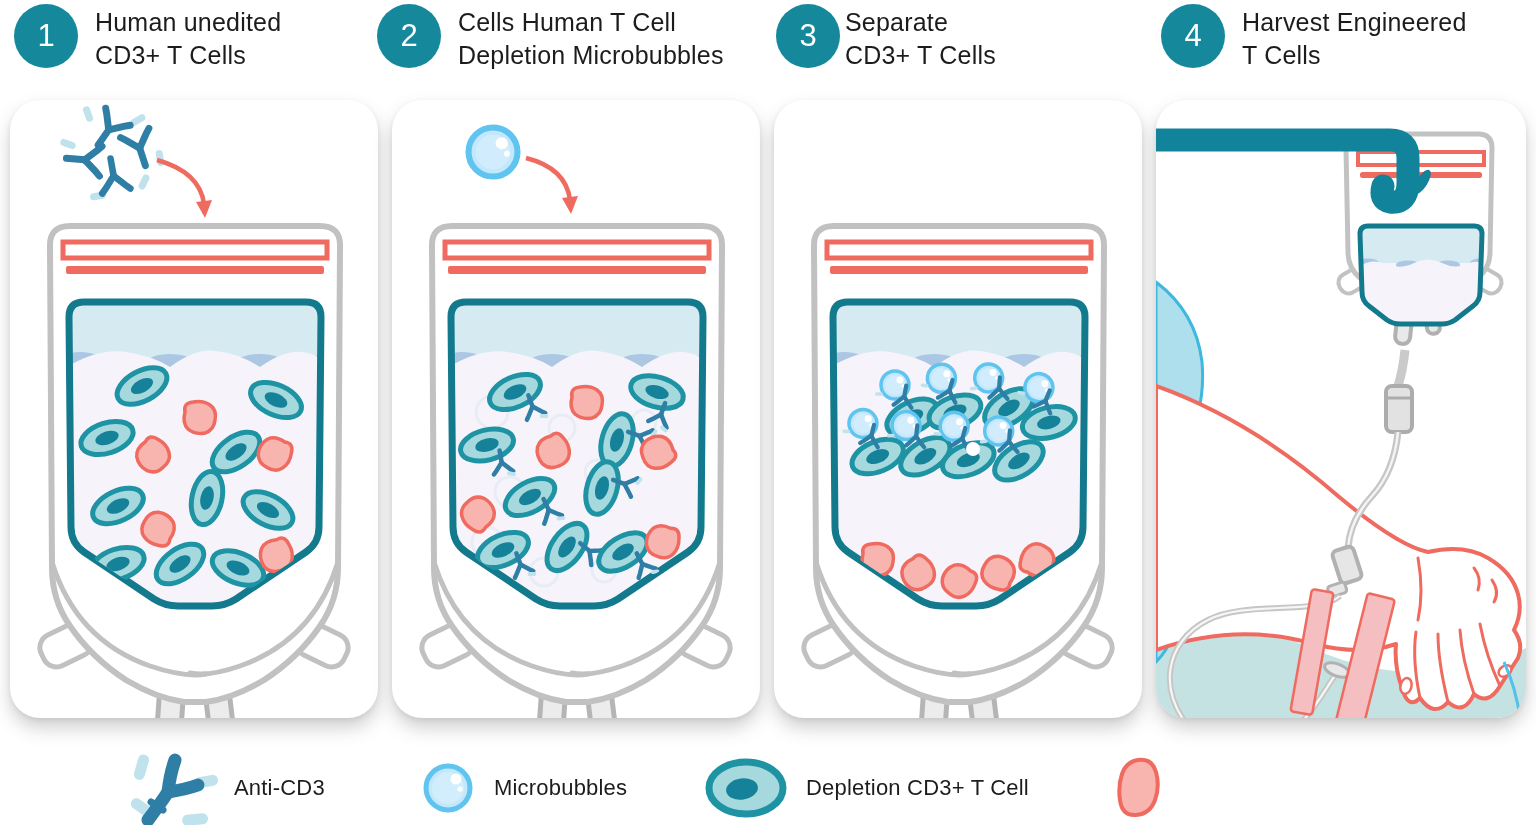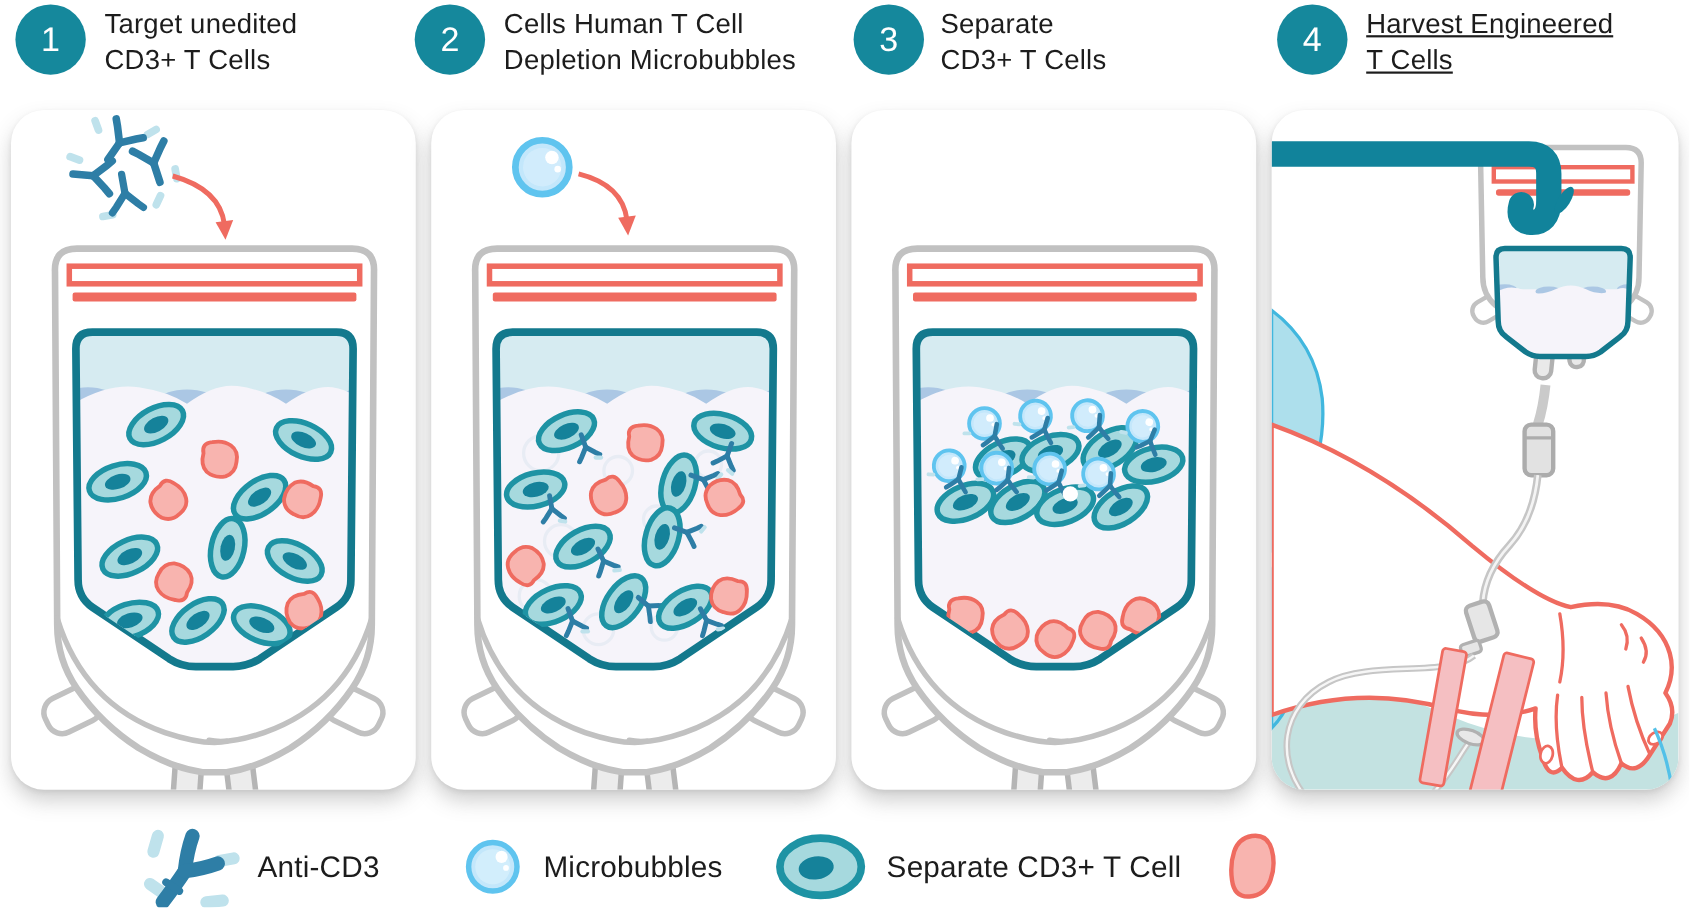--- a/index.html
+++ b/index.html
@@ -12,21 +12,21 @@
               font-size:31px;font-weight:400;flex:0 0 auto;}
   .step-label{font-size:25px;line-height:33px;white-space:pre-line;padding-top:2px;
               letter-spacing:.2px;}
   
   .card{position:absolute;top:100px;width:368px;height:618px;background:#ffffff;
         border-radius:30px;overflow:hidden;
         box-shadow:0 10px 18px rgba(90,90,90,.28), 0 2px 5px rgba(0,0,0,.08);}
   .card svg{display:block;}
   
   .legend-item{position:absolute;top:748px;height:80px;display:flex;align-items:center;gap:16px;}
-  .legend-label{font-size:27px;letter-spacing:.2px;}
+  .legend-label{font-size:22px;letter-spacing:.2px;}
   .defs-holder{position:absolute;width:0;height:0;overflow:hidden;}
 </style>
 </head>
 <body>
 
 <div class="canvas">
 
   <svg class="defs-holder" aria-hidden="true">
     <defs>
       <clipPath id="bagClip">
@@ -107,36 +107,36 @@
           </g>
           <path d="M 55,268 Q 88,248 116,252 Q 143,256 160,267 Q 186,248 206,251 Q 230,254 250,267 Q 274,250 292,252 Q 306,254 315,262 L 315,512 L 55,512 Z" fill="#F6F4FA"></path>
         </g>
         <path d="M 74,202 L 296,202 Q 311,202 311,217 L 309,427 Q 309,443 296,452 L 226,499 Q 215,506 202,506 L 168,506 Q 155,506 144,499 L 74,452 Q 61,443 61,427 L 59,217 Q 59,202 74,202 Z" fill="none" stroke="#13798D" stroke-width="7" stroke-linejoin="round"></path>
       </g>
     </defs>
   </svg>
 
   <div class="step" style="left:14px;">
     <div class="step-badge">1</div>
-    <div class="step-label" style="margin-left:17px;">Target unedited
+    <div class="step-label" style="margin-left:17px;">Human unedited
 CD3+ T Cells</div>
   </div>
   <div class="step" style="left:377px;">
     <div class="step-badge">2</div>
     <div class="step-label" style="margin-left:17px;">Cells Human T Cell
 Depletion Microbubbles</div>
   </div>
   <div class="step" style="left:776px;">
     <div class="step-badge">3</div>
-    <div class="step-label" style="margin-left:15px;">Separate
+    <div class="step-label" style="margin-left:5px;">Separate
 CD3+ T Cells</div>
   </div>
   <div class="step" style="left:1161px;">
     <div class="step-badge">4</div>
-    <div class="step-label" style="margin-left:17px;text-decoration:underline;">Harvest Engineered
+    <div class="step-label" style="margin-left:17px;">Harvest Engineered
 T Cells</div>
   </div>
 
   <div class="card" style="left:10px;">
     <svg width="368" height="618" viewBox="0 0 368 618">
       <use href="#bag"></use>
 
       <g>
         <use href="#dash" transform="translate(78,14) rotate(70)"></use>
         <use href="#dash" transform="translate(128,20) rotate(-30)"></use>
@@ -354,21 +354,21 @@
       <circle cx="42" cy="31" r="2.6" fill="#FFFFFF"></circle>
     </svg>
     <span class="legend-label">Microbubbles</span>
   </div>
 
   <div class="legend-item" style="left:702px;">
     <svg width="88" height="64" viewBox="0 0 88 64">
       <ellipse cx="44" cy="32" rx="37" ry="26" fill="#A6D9DE" stroke="#1E93A4" stroke-width="7"></ellipse>
       <ellipse cx="40" cy="33" rx="16" ry="10.5" transform="rotate(-8 40 33)" fill="#15829A"></ellipse>
     </svg>
-    <span class="legend-label">Separate CD3+ T Cell</span>
+    <span class="legend-label">Depletion CD3+ T Cell</span>
   </div>
 
   <div class="legend-item" style="left:1112px;">
     <svg width="52" height="68" viewBox="0 0 52 68">
       <path d="M 26,6 Q 40,4 44,18 Q 48,32 43,46 Q 38,60 24,61 Q 10,62 8,46 Q 6,32 10,20 Q 14,8 26,6 Z" fill="#F8B4AF" stroke="#EF6B60" stroke-width="4"></path>
     </svg>
   </div>
 
 </div>
 

